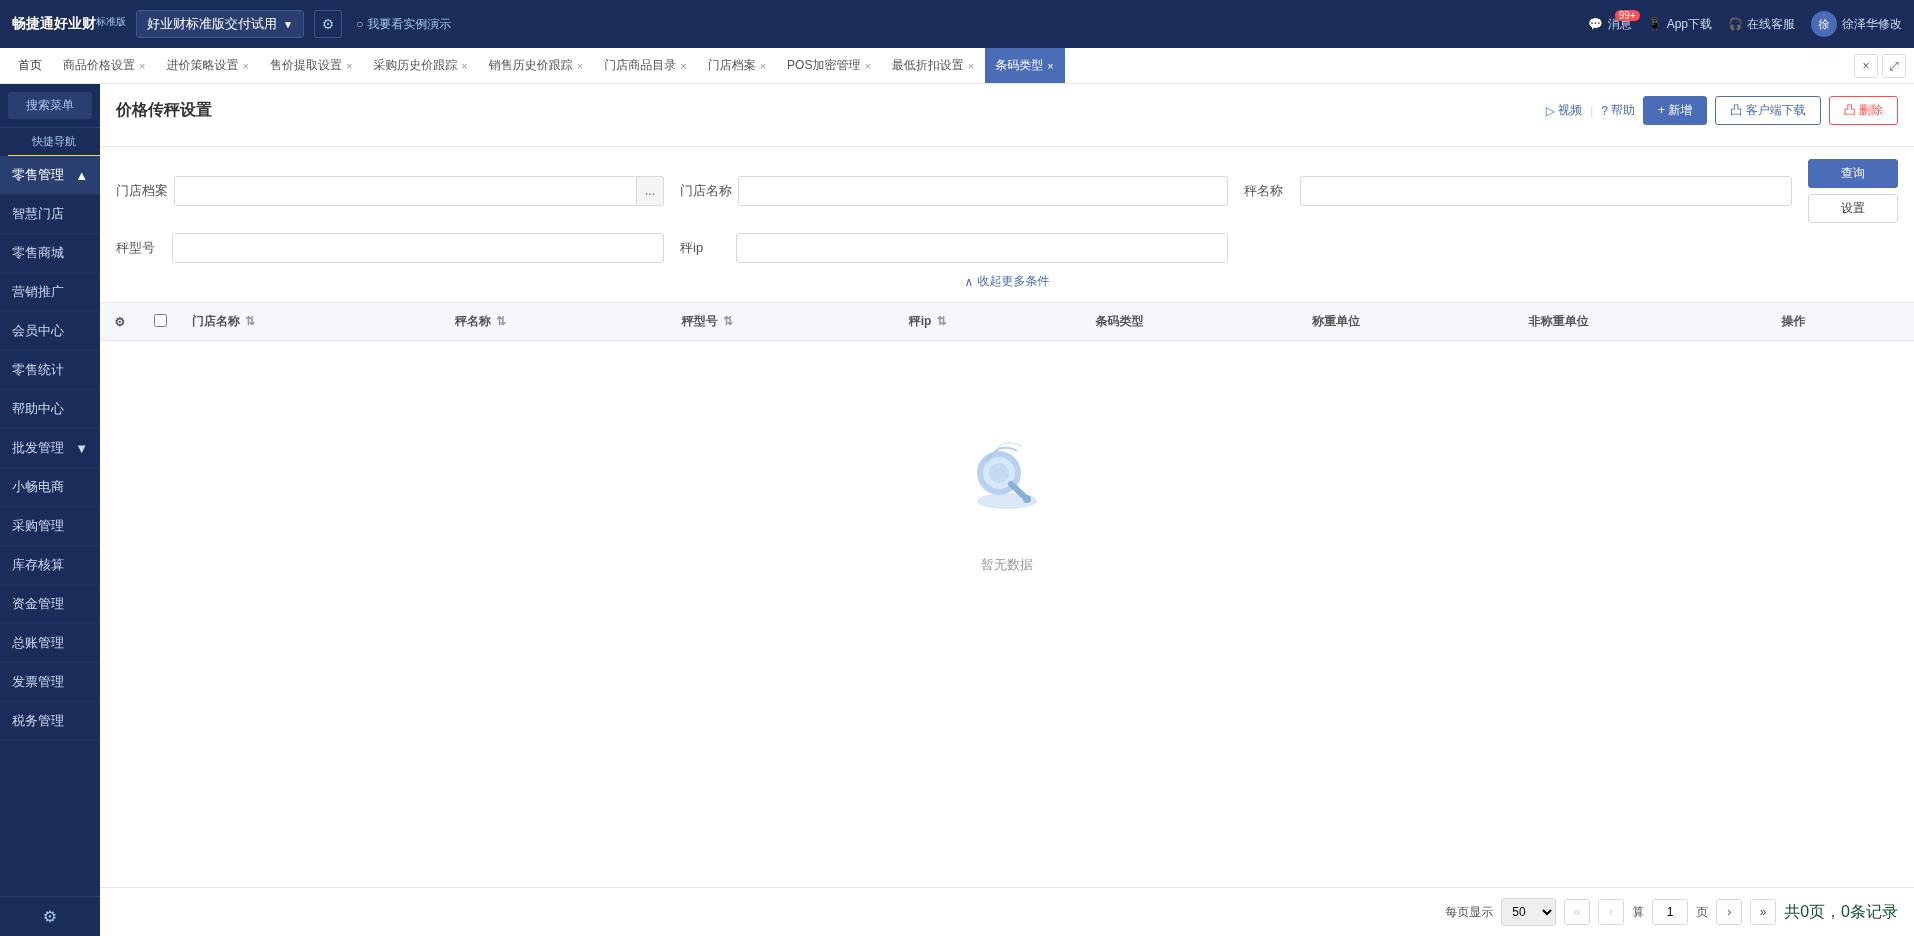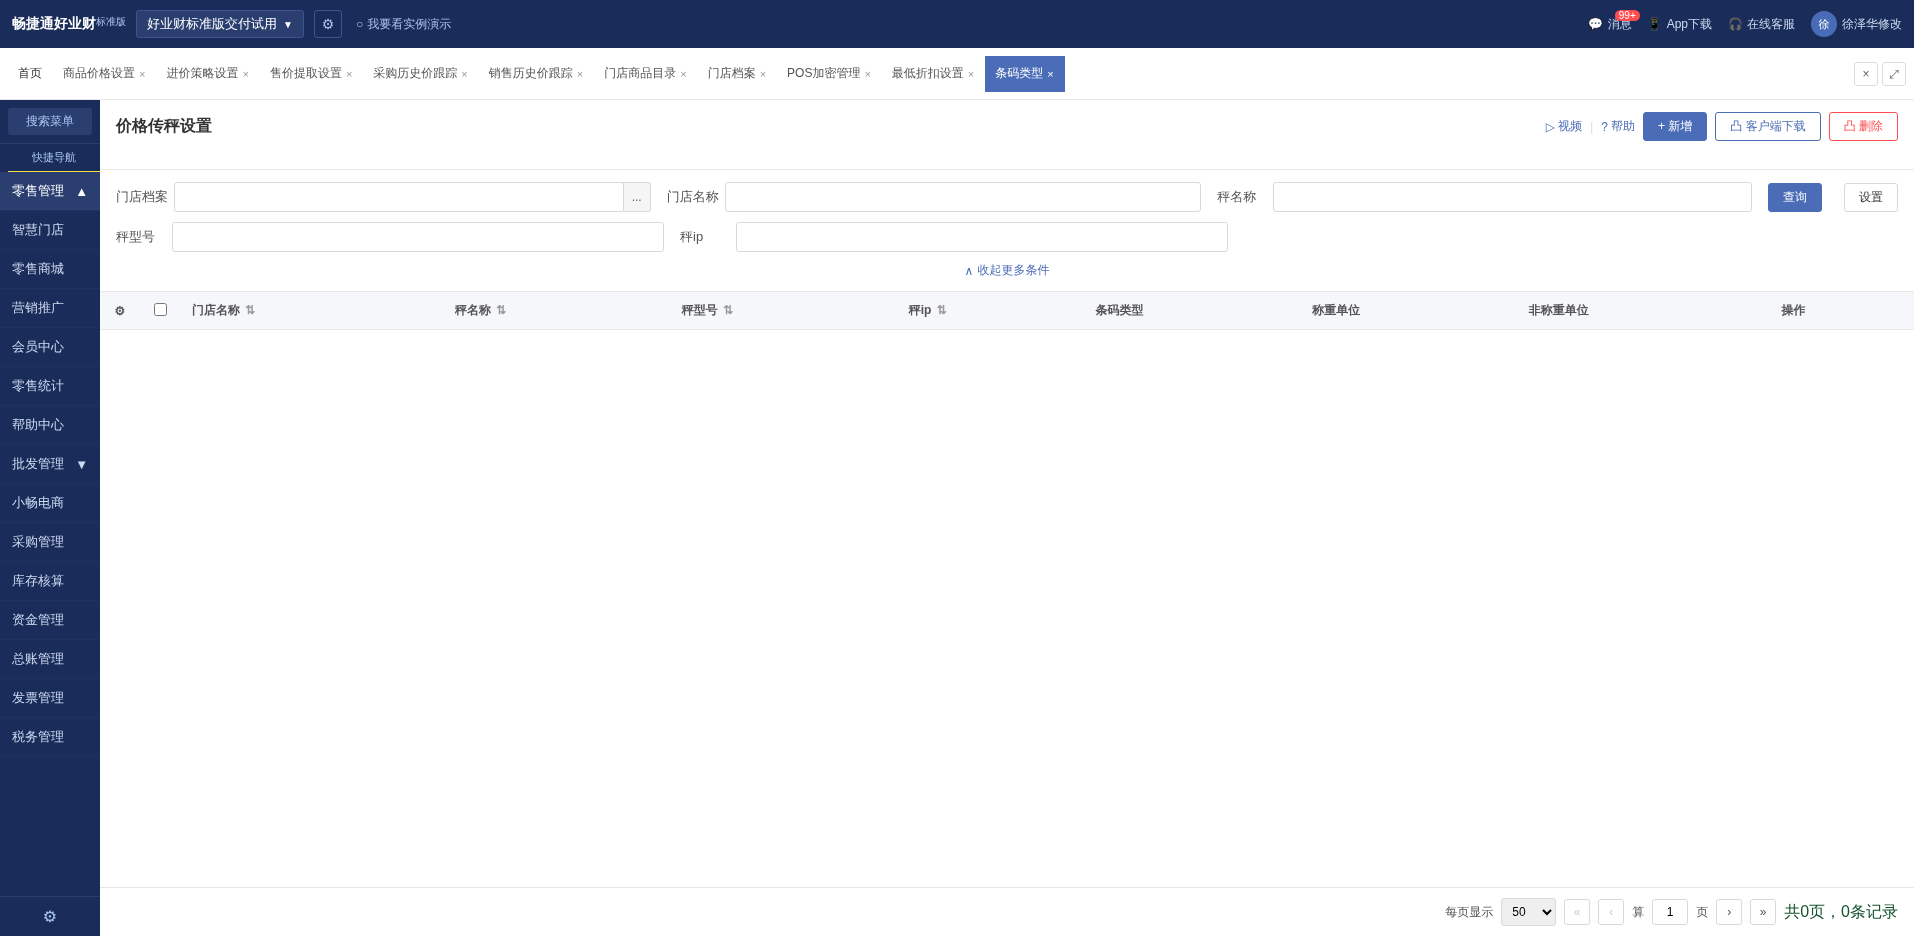--- a/index.html
+++ b/index.html
@@ -15,21 +15,21 @@
     .top-bar-gear { background: transparent; border: 1px solid #3d5490; color: #aac4f0; width: 28px; height: 28px; border-radius: 3px; display: flex; align-items: center; justify-content: center; cursor: pointer; font-size: 14px; }
     .top-bar-demo { color: #aac4f0; font-size: 12px; display: flex; align-items: center; gap: 4px; cursor: pointer; margin-left: 4px; }
     .top-bar-demo::before { content: "○"; color: #aac4f0; }
     .top-bar-right { margin-left: auto; display: flex; align-items: center; gap: 16px; }
     .top-bar-icon-btn { display: flex; align-items: center; gap: 4px; color: #cdd9f0; cursor: pointer; font-size: 12px; position: relative; }
     .badge { background: #ff4d4f; color: #fff; font-size: 10px; border-radius: 8px; padding: 0 4px; position: absolute; top: -6px; right: -8px; min-width: 18px; text-align: right; }
     .user-info { display: flex; align-items: center; gap: 5px; color: #cdd9f0; font-size: 12px; cursor: pointer; }
     .user-avatar { width: 26px; height: 26px; border-radius: 50%; background: #4a6bb5; display: flex; align-items: center; justify-content: center; color: #fff; font-size: 11px; }
 
     
-    .tabs-bar { background: #fff; border-bottom: 1px solid #e8e8e8; height: 52px; display: flex; align-items: center; padding: 0 8px; overflow-x: auto; flex-shrink: 0; }
+    .tabs-bar { background: #fff; border-bottom: 1px solid #e8e8e8; height: 36px; display: flex; align-items: center; padding: 0 8px; overflow-x: auto; flex-shrink: 0; }
     .tabs-bar::-webkit-scrollbar { height: 3px; }
     .tab-item { display: flex; align-items: center; gap: 4px; padding: 0 10px; height: 36px; font-size: 12px; color: #555; cursor: pointer; white-space: nowrap; border-right: 1px solid transparent; flex-shrink: 0; }
     .tab-item.active { color: #fff; background: #4b6cb7; }
     .tab-item .tab-close { font-size: 11px; color: #999; cursor: pointer; }
     .tab-item.active .tab-close { color: #fff; }
     .tab-item.home { color: #333; font-weight: 500; }
     .tabs-actions { margin-left: auto; display: flex; align-items: center; gap: 4px; flex-shrink: 0; }
     .tabs-action-btn { width: 24px; height: 24px; display: flex; align-items: center; justify-content: center; border: 1px solid #ddd; border-radius: 3px; cursor: pointer; font-size: 12px; color: #666; background: #fff; }
 
     
@@ -45,21 +45,21 @@
     .menu-item { display: flex; align-items: center; justify-content: space-between; padding: 10px 12px; font-size: 13px; color: #cdd9f0; cursor: pointer; border-bottom: 1px solid #1e3460; }
     .menu-item.active { background: #2a3f70; color: #fff; }
     .sidebar-bottom { padding: 10px; border-top: 1px solid #2a3f70; display: flex; justify-content: center; }
     .sidebar-bottom-btn { color: #aac4f0; font-size: 16px; cursor: pointer; }
 
     
     .content { flex: 1; display: flex; flex-direction: column; overflow: hidden; }
 
     
     .page-header { background: #fff; padding: 12px 16px 0 16px; border-bottom: 1px solid #e8e8e8; flex-shrink: 0; }
-    .page-title-row { display: flex; align-items: center; justify-content: space-between; margin-bottom: 28px; }
+    .page-title-row { display: flex; align-items: center; justify-content: space-between; margin-bottom: 21px; }
     .page-title { font-size: 16px; font-weight: bold; color: #333; }
     .page-actions { display: flex; align-items: center; gap: 8px; }
     .page-action-link { display: flex; align-items: center; gap: 3px; color: #4b6cb7; font-size: 12px; cursor: pointer; }
     .page-action-divider { color: #ddd; }
     .btn { padding: 5px 14px; border-radius: 3px; border: 1px solid; cursor: pointer; font-size: 12px; display: flex; align-items: center; gap: 4px; }
     .btn-primary { background: #4b6cb7; border-color: #4b6cb7; color: #fff; }
     .btn-default { background: #fff; border-color: #d9d9d9; color: #333; }
     .btn-danger { background: #fff; border-color: #ff4d4f; color: #ff4d4f; }
     .btn-blue-outline { background: #fff; border-color: #4b6cb7; color: #4b6cb7; }
 
@@ -289,21 +289,21 @@
           </div>
         </div>
         <div class="filter-item">
           <span class="filter-label">门店名称</span>
           <input type="text" class="filter-input" style="">
         </div>
         <div class="filter-item">
           <span class="filter-label">秤名称</span>
           <input type="text" class="filter-input" style="">
         </div>
-        <div style="display:flex;gap:22px;min-width:90px;">
+        <div style="display:flex;flex-direction:column;gap:6px;min-width:90px;">
           <button class="btn btn-primary" style="justify-content:center;">查询</button>
           <button class="btn btn-default" style="justify-content:center;">设置</button>
         </div>
       </div>
       <div class="filter-row">
         <div class="filter-item">
           <span class="filter-label">秤型号</span>
           <input type="text" class="filter-input" style="">
         </div>
         <div class="filter-item">
@@ -357,20 +357,35 @@
               <span>非称重单位</span>
             </th>
             <th>
               <span>操作</span>
             </th>
           </tr>
         </thead>
         <tbody>
         </tbody>
       </table>
+      <div class="empty-state">
+        <div class="empty-icon">
+          <svg class="empty-svg" viewBox="0 0 100 100" xmlns="http://www.w3.org/2000/svg">
+            <ellipse cx="50" cy="80" rx="30" ry="8" fill="#dce8f8"></ellipse>
+            <circle cx="42" cy="52" r="22" fill="#b8d0ef"></circle>
+            <circle cx="42" cy="52" r="16" fill="#d6e8f8"></circle>
+            <circle cx="42" cy="52" r="10" fill="#b8d0ef" opacity="0.6"></circle>
+            <line x1="54" y1="63" x2="70" y2="78" stroke="#8ab0d8" stroke-width="6" stroke-linecap="round"></line>
+            <circle cx="70" cy="78" r="4" fill="#8ab0d8"></circle>
+            <path d="M30 40 Q42 20 60 30" stroke="#a0bfdf" stroke-width="2" fill="none" opacity="0.7"></path>
+            <path d="M35 35 Q45 15 65 25" stroke="#c0d8f0" stroke-width="1.5" fill="none" opacity="0.5"></path>
+          </svg>
+        </div>
+        <span class="empty-text">暂无数据</span>
+      </div>
     </div>
 
     <div class="pagination">
       <span class="pagination-label">每页显示</span>
       <select class="page-size-select">
         <option>50</option>
         <option>10</option>
         <option>20</option>
         <option>100</option>
       </select>

